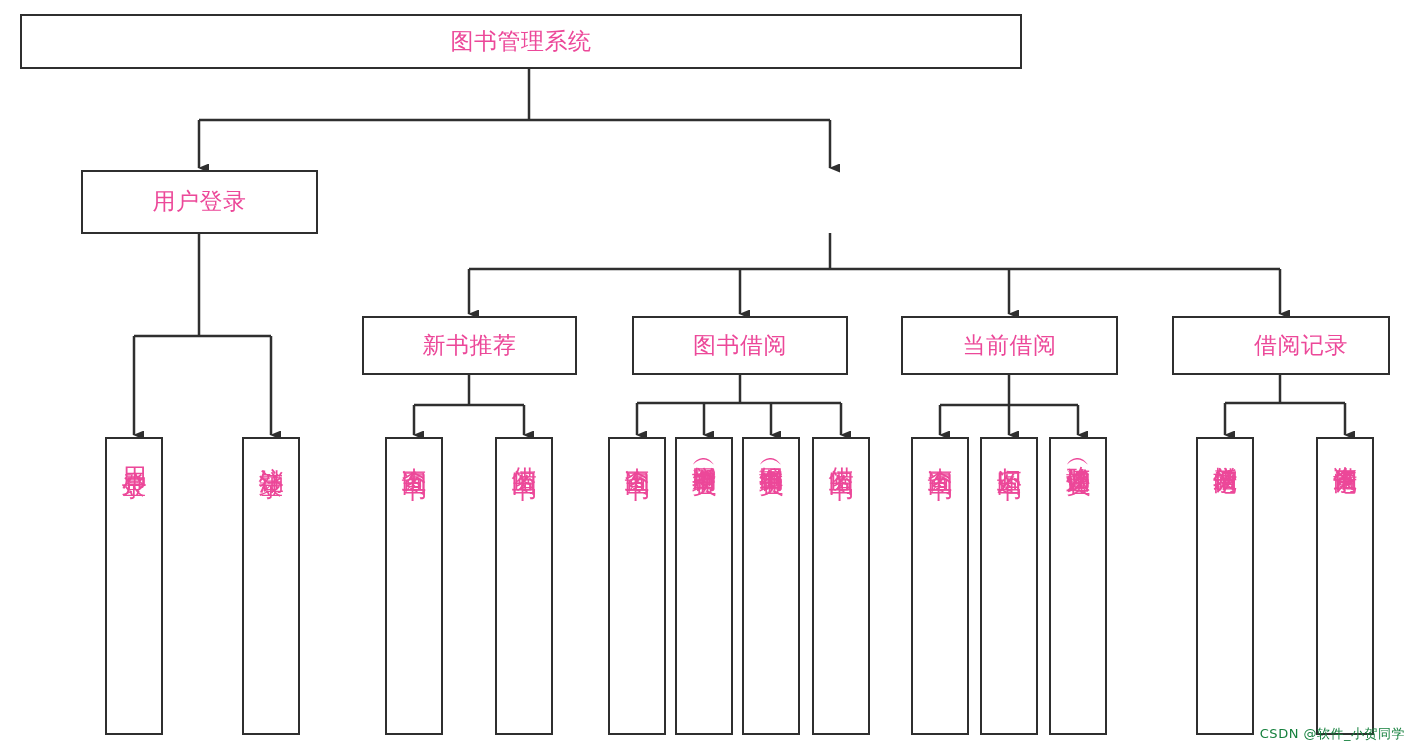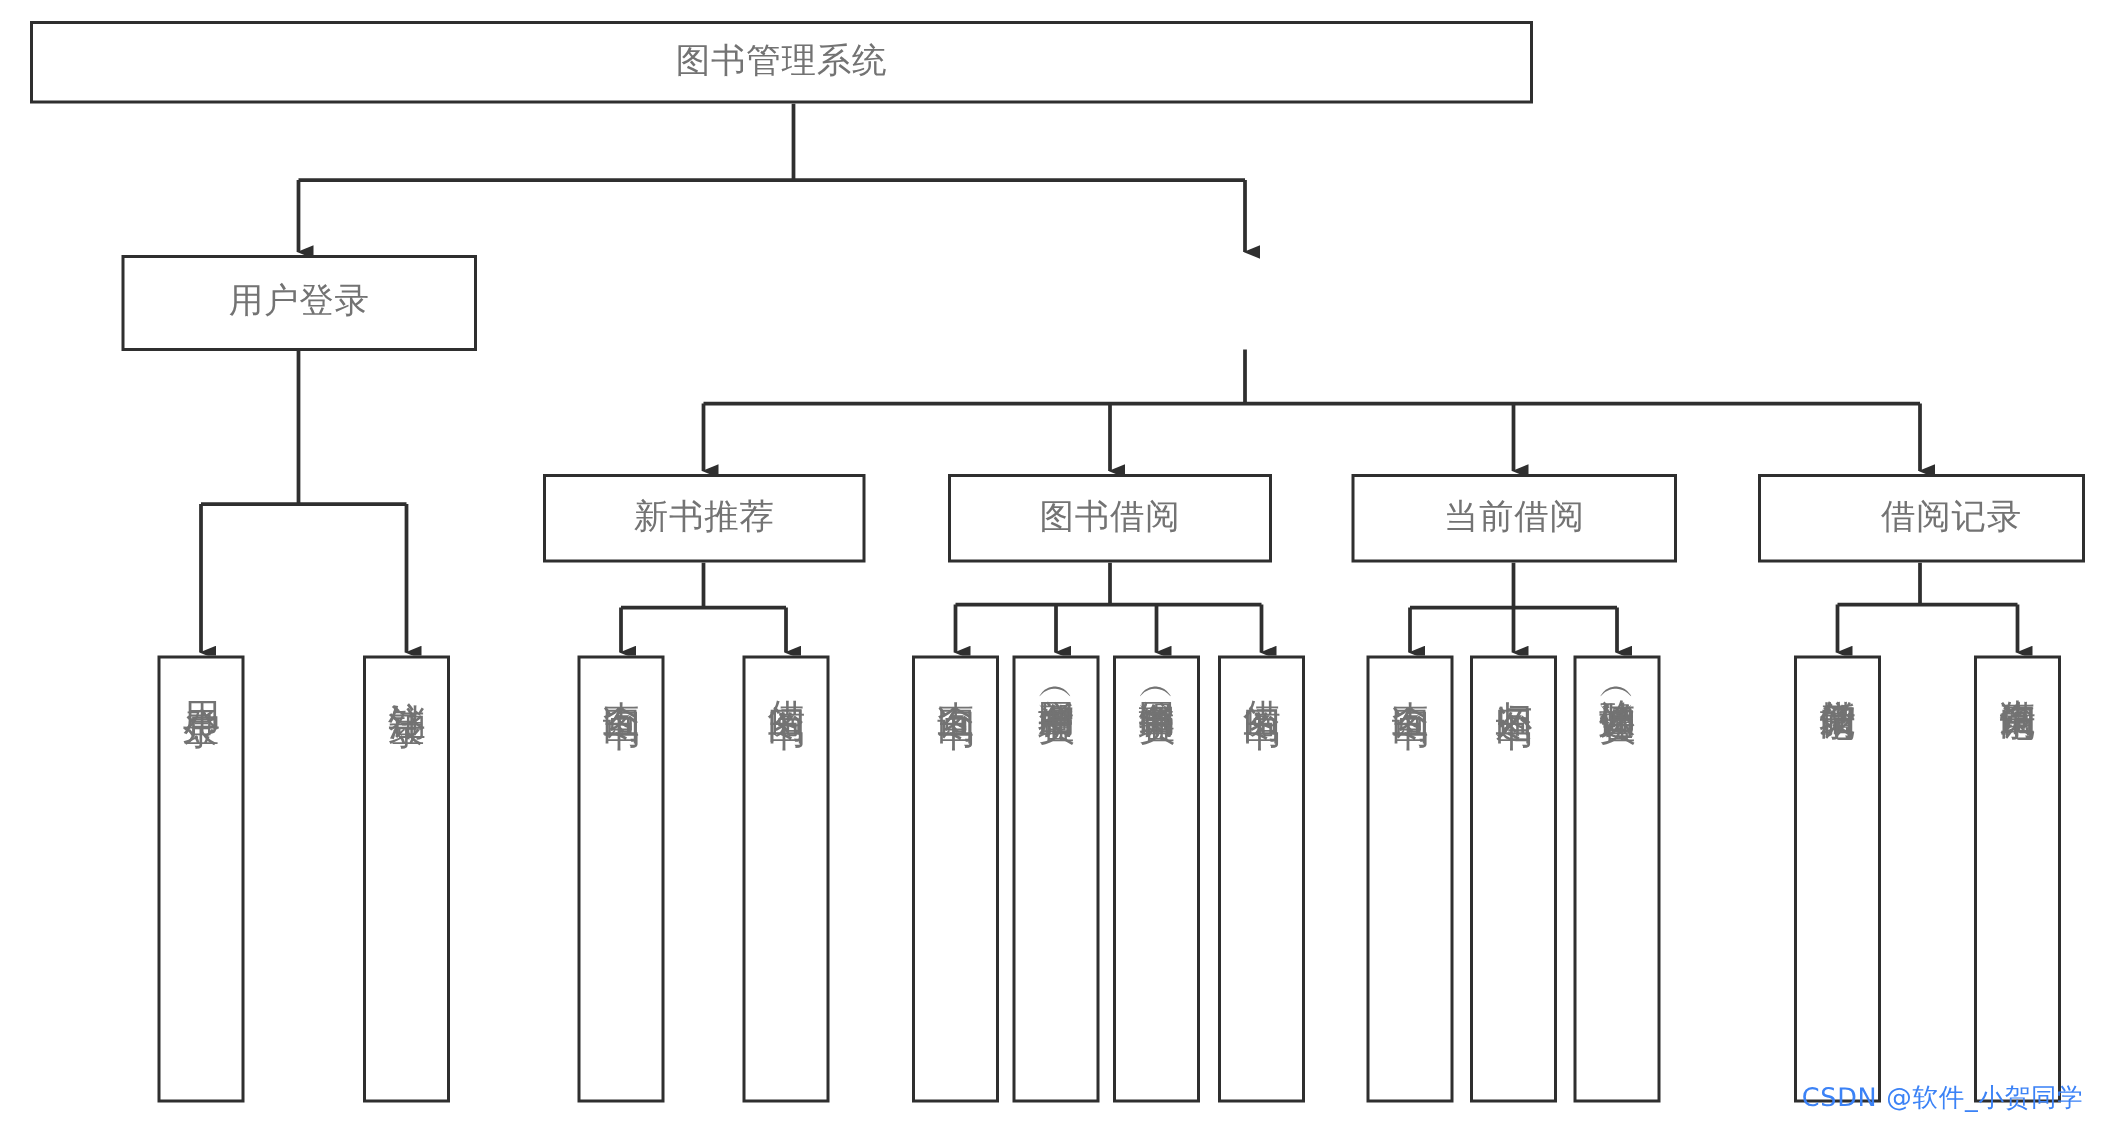--- a/index.html
+++ b/index.html
@@ -31,21 +31,21 @@
     position: absolute;
     box-sizing: border-box;
     border: 2.5px solid #2f2f2f;
     background: #ffffff;
     display: flex;
     align-items: center;
     justify-content: center;
     overflow: hidden;
   }
   .node-label {
-    color: #737373;
+    color: #ec4899;
     white-space: nowrap;
     letter-spacing: 0.5px;
   }
   .node-box.horiz .node-label {
     font-size: 23px;
     line-height: 1.1;
   }
   .node-box.vert {
     align-items: flex-start;
     justify-content: center;
@@ -59,24 +59,24 @@
     letter-spacing: 3px;
     text-align: center;
     white-space: nowrap;
   }
   .node-box.vert.tall-text .node-label {
     font-size: 24px;
     letter-spacing: 1px;
   }
   #watermark {
     position: absolute;
-    right: 16px;
+    right: 0;
     bottom: 4px;
-    font-size: 17px;
-    color: #3b82f6;
+    font-size: 13px;
+    color: #15803d;
     letter-spacing: 0.5px;
     white-space: nowrap;
   }
 </style>
 </head>
 <body>
 
 <div id="diagram-root">
 
   <svg class="diagram-canvas" viewBox="0 0 1405 747" xmlns="http://www.w3.org/2000/svg">

